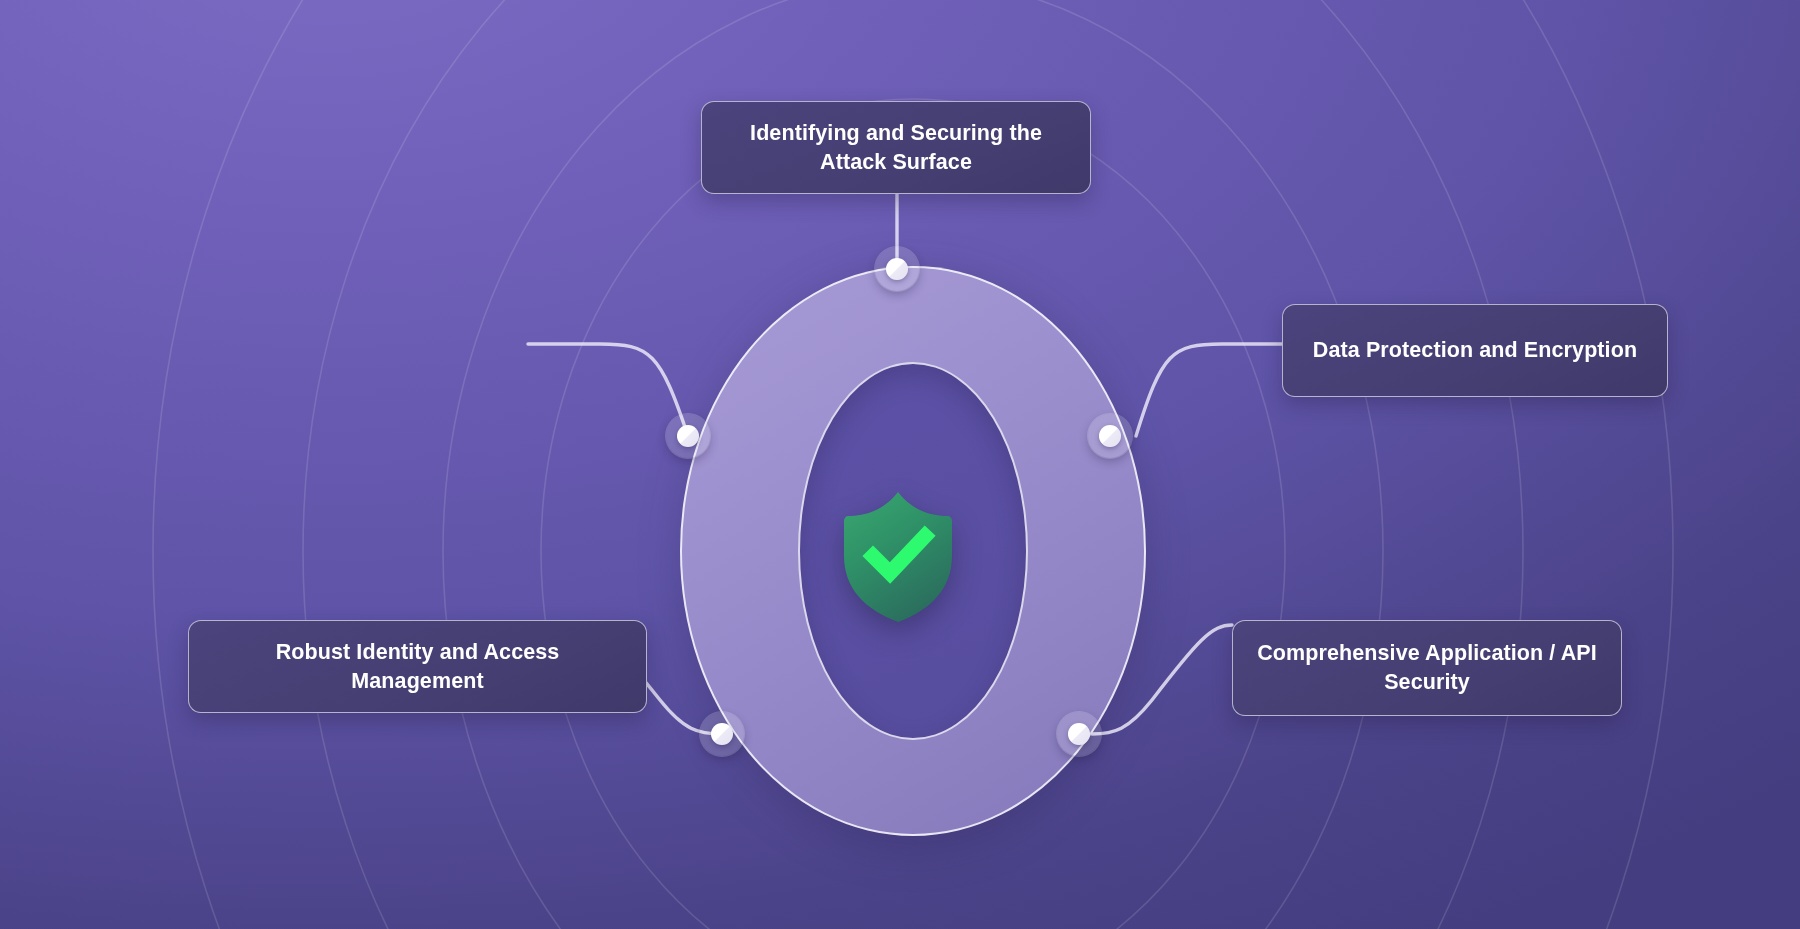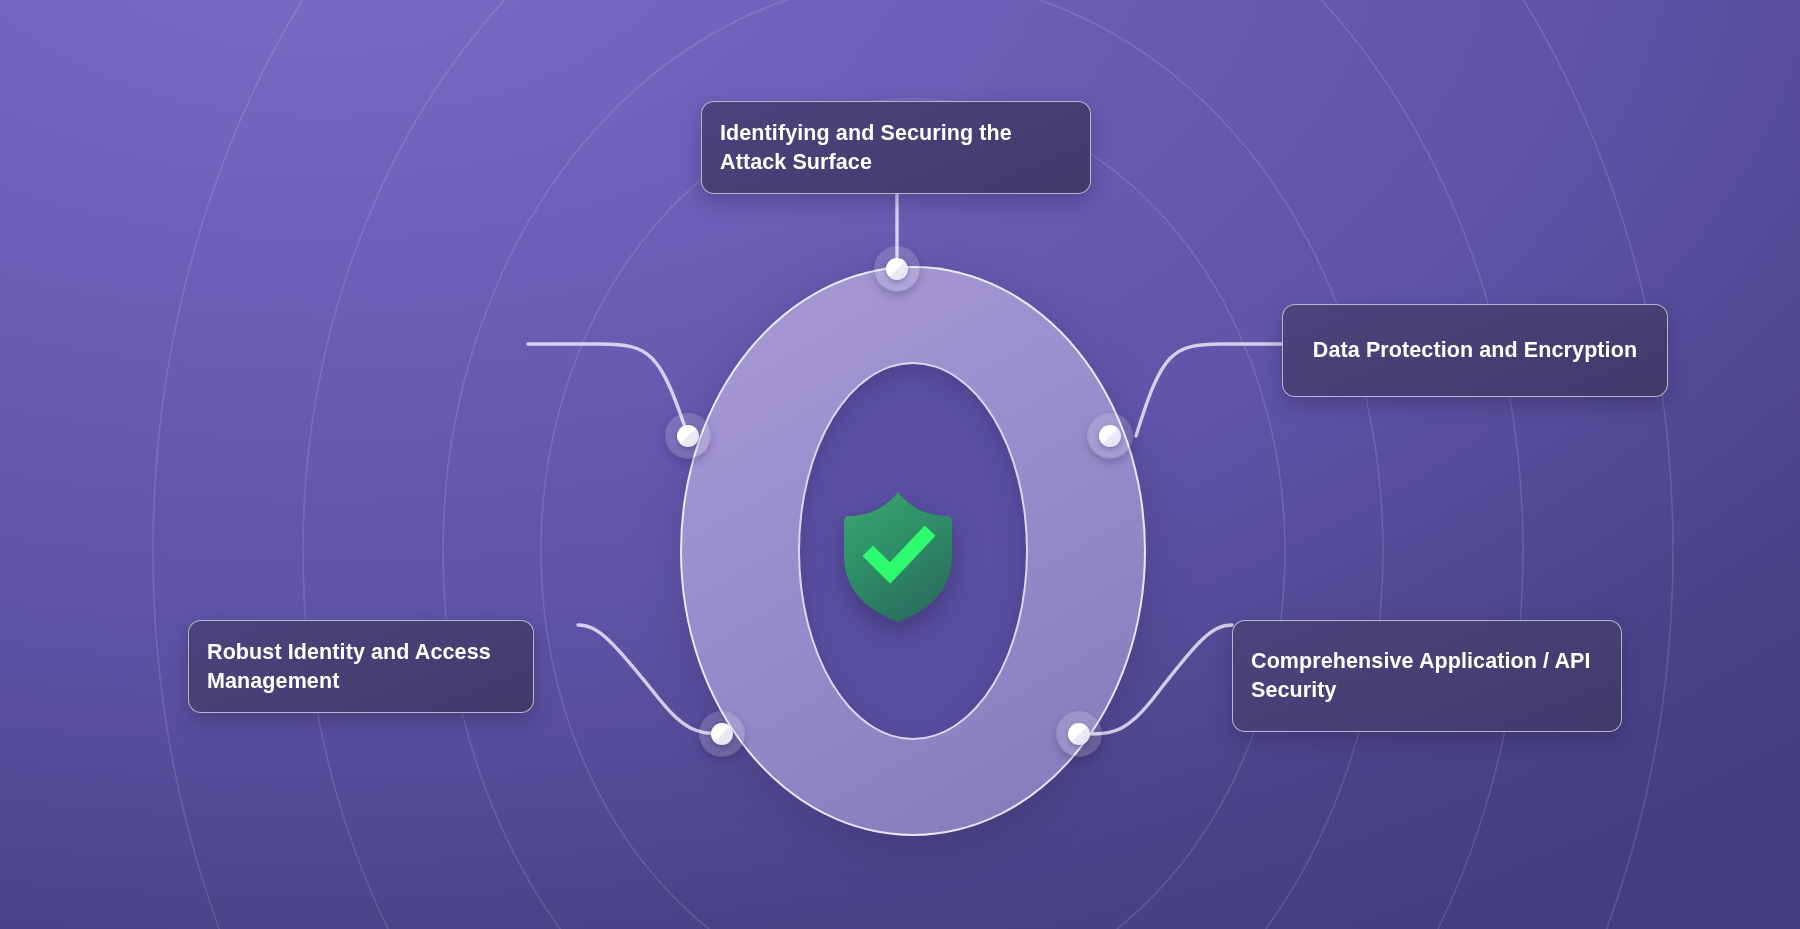--- a/index.html
+++ b/index.html
@@ -103,20 +103,21 @@
     border: 1.6px solid rgba(226,224,240,0.72);
     background: linear-gradient(158deg, #4b447d 0%, #453f73 55%, #403a6b 100%);
     color: #ffffff;
     font-size: 21.5px;
     font-weight: bold;
     line-height: 29px;
     letter-spacing: 0.1px;
     display: flex;
     align-items: center;
     justify-content: center;
+    text-align: center;
     padding: 10px 18px;
     box-shadow: 0 8px 20px rgba(32,26,64,0.30);
   }
   .card span { display: block; }
 </style>
 </head>
 <body>
 
 <div id="stage">
 
@@ -165,21 +166,21 @@
 
   <div class="card" style="left:701px; top:101px; width:390px; height:93px;">
     <span>Identifying and Securing the Attack Surface</span>
   </div>
 
 
   <div class="card" style="left:1282px; top:304px; width:386px; height:93px;">
     <span>Data Protection and Encryption</span>
   </div>
 
-  <div class="card" style="left:188px; top:620px; width:346px; height:93px;">
+  <div class="card" style="left:188px; top:620px; width:459px; height:93px;">
     <span>Robust Identity and Access Management</span>
   </div>
 
-  <div class="card" style="left:1232px; top:620px; width:390px; height:112px;">
+  <div class="card" style="left:1232px; top:620px; width:390px; height:96px;">
     <span>Comprehensive Application / API Security</span>
   </div>
 
 </div>
 
 </body></html>

